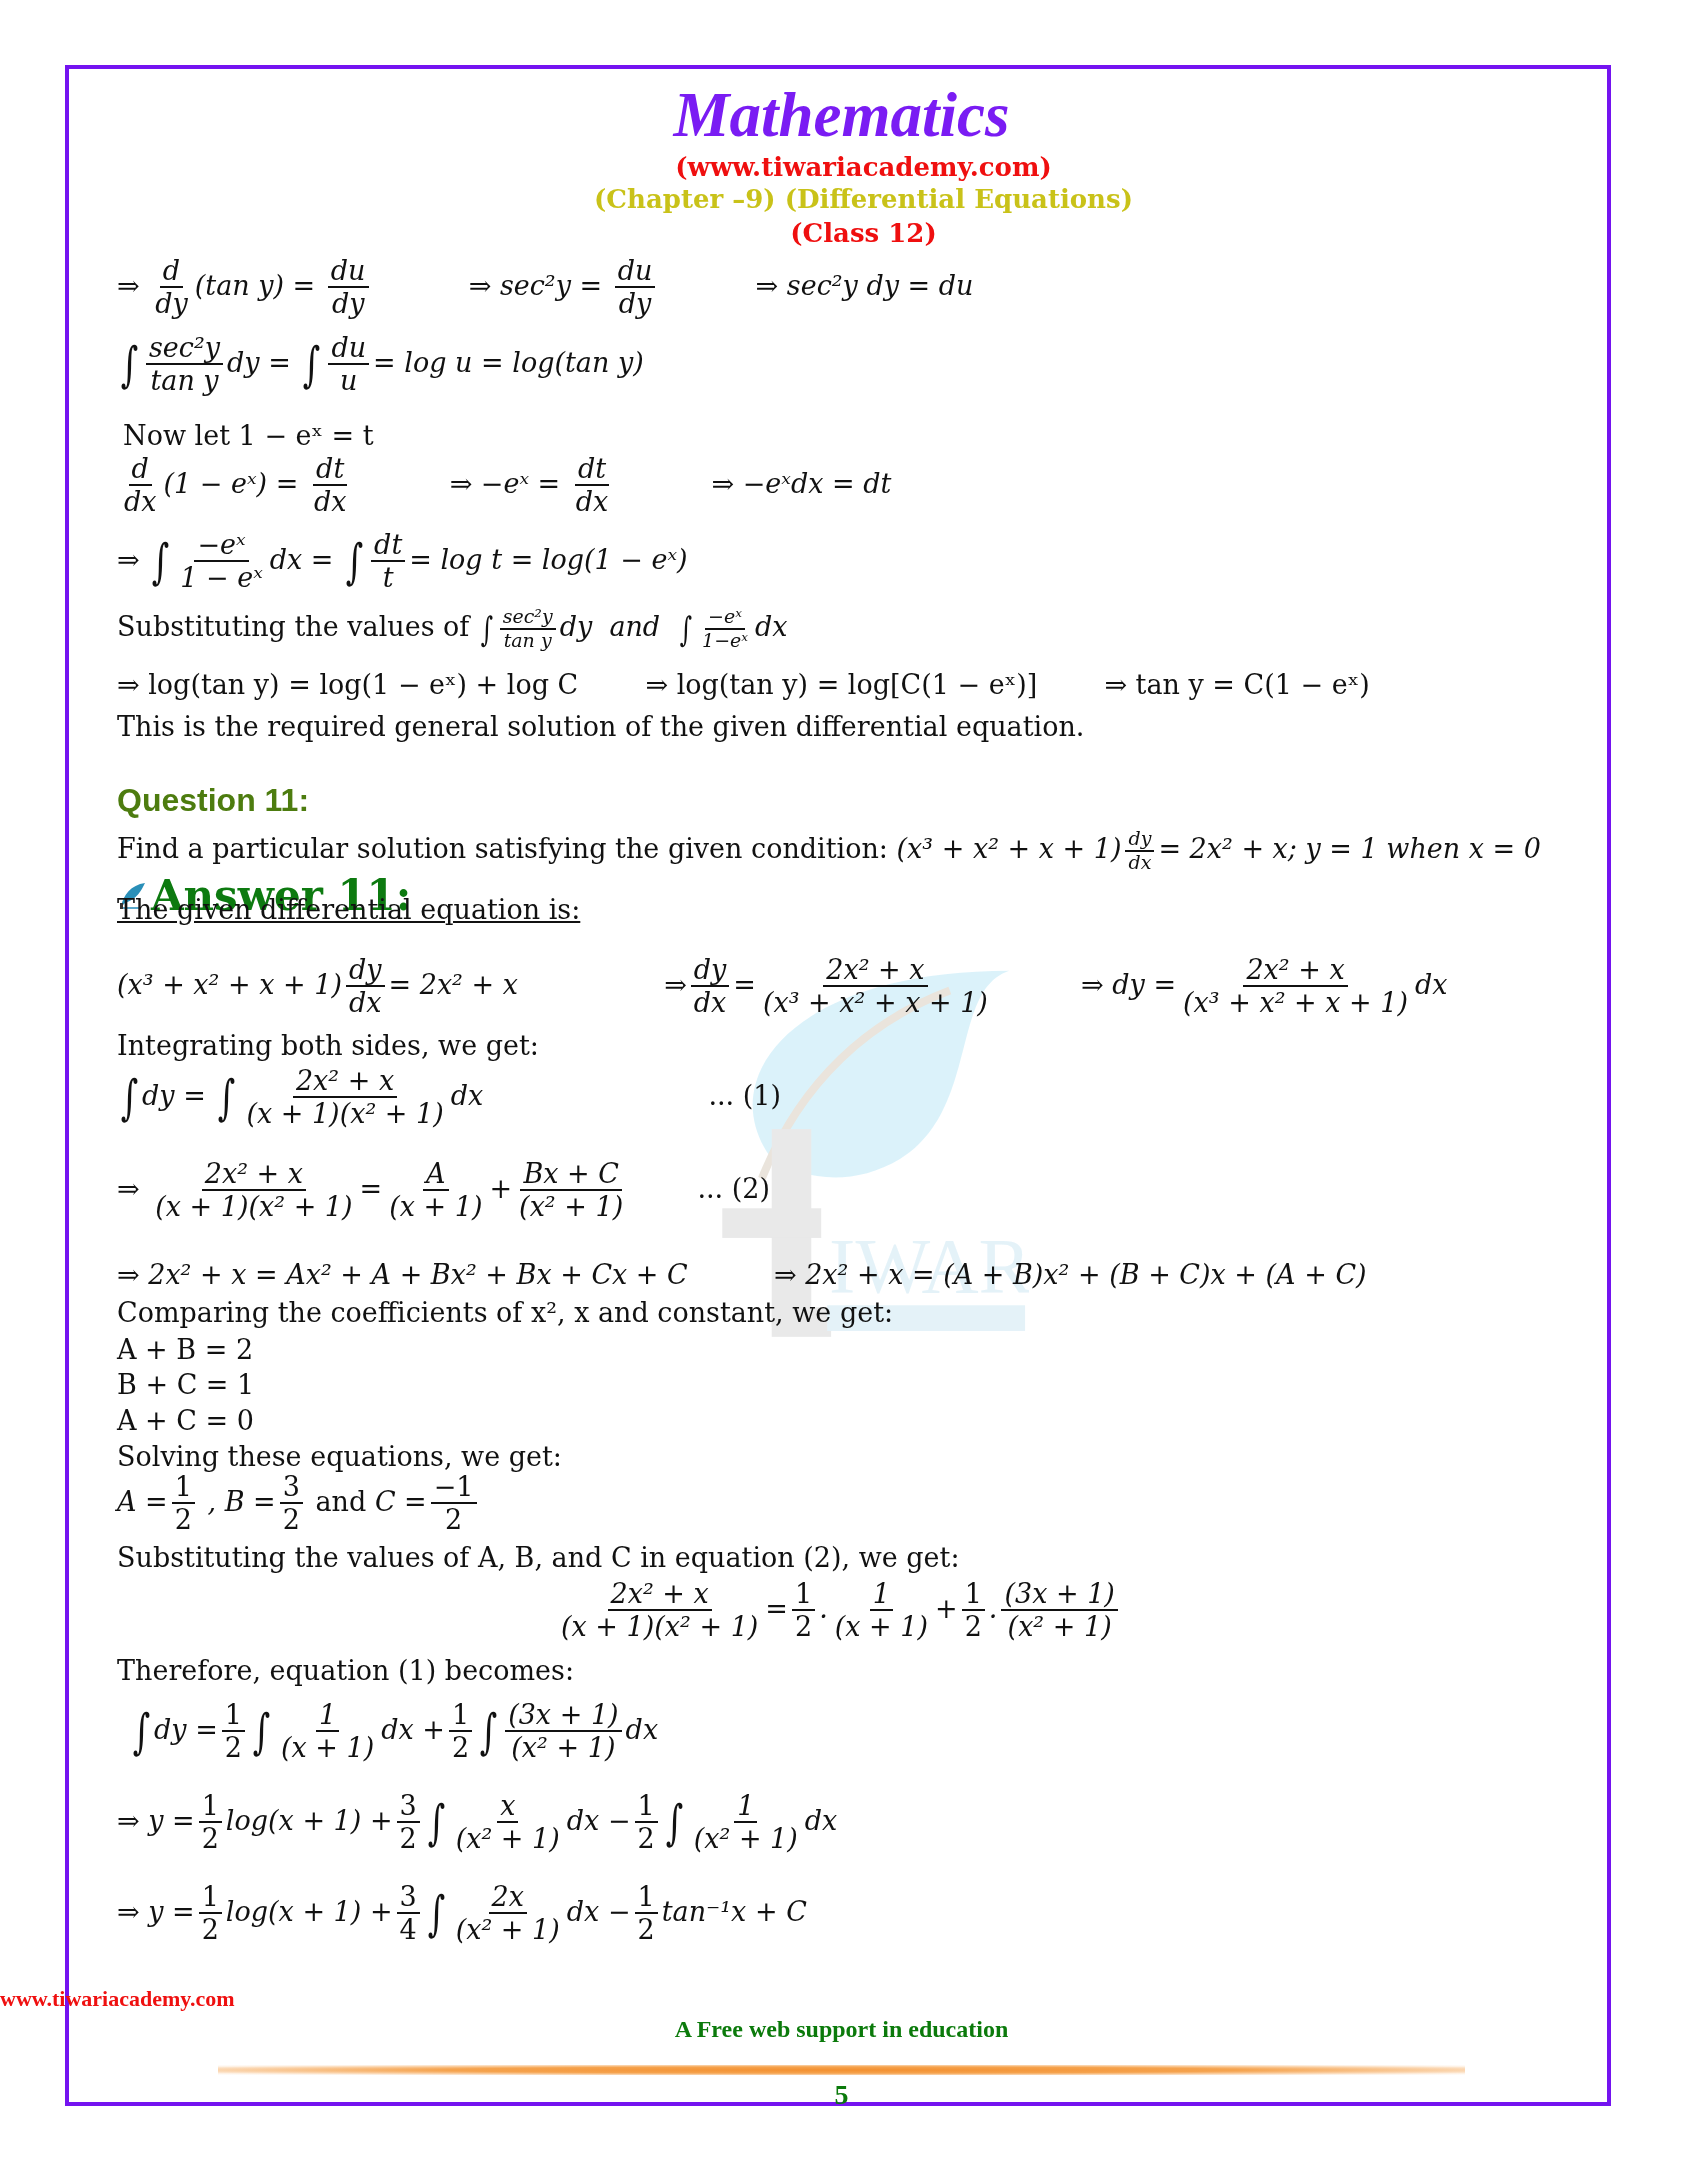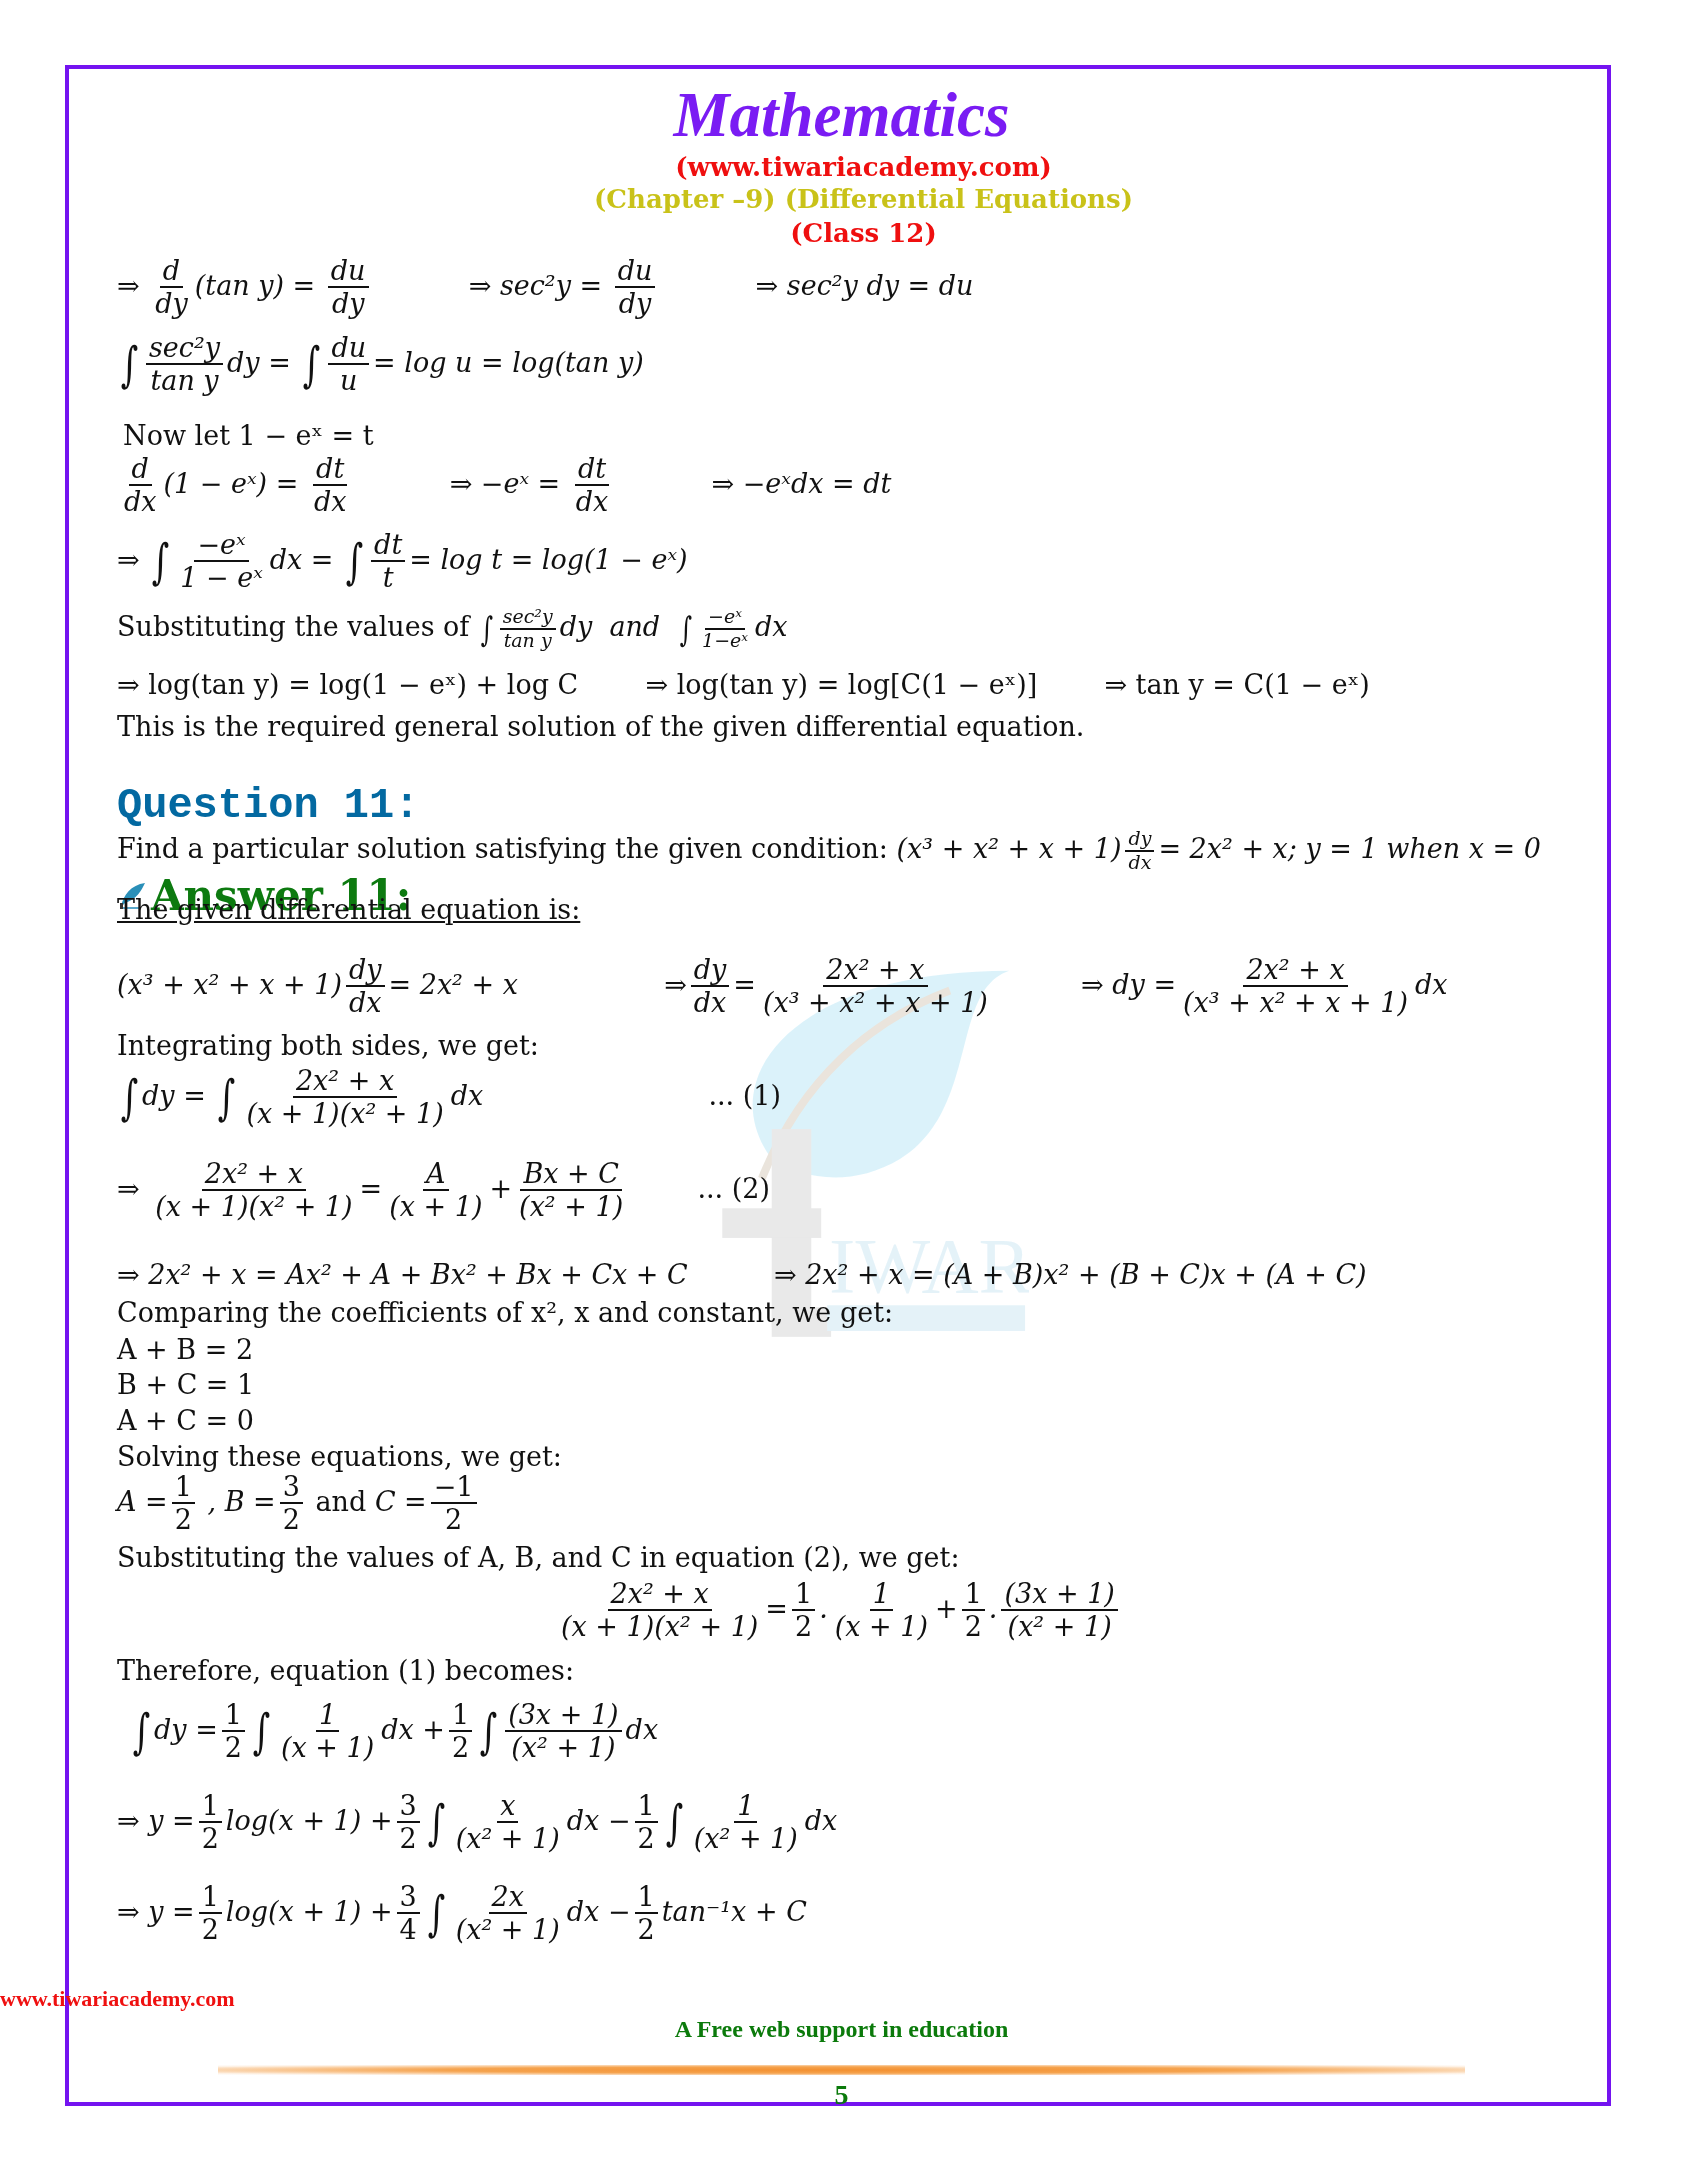--- a/index.html
+++ b/index.html
@@ -17,22 +17,22 @@
         font-family:"DejaVu Serif", serif; }
   .m { font-family:"DejaVu Serif", serif; font-style:italic; }
   .frac { display:inline-flex; flex-direction:column; align-items:center;
           vertical-align:middle; margin:0 4px; }
   .frac > span { display:block; padding:0 3px; line-height:1.15; }
   .frac > .num { border-bottom:2px solid #111; }
   .frac.sm { font-size:19px; }
   .int { font-size:48px; font-style:normal; vertical-align:middle; line-height:1;
          font-family:"DejaVu Serif", serif; display:inline-block; transform:scaleX(0.7); }
   .int.sm { font-size:34px; }
-  .q-title { position:absolute; left:117px; top:782px; font-size:42px; font-weight:bold;
-             color:#0369a1; font-family:Liberation Mono, monospace; }
+  .q-title { position:absolute; left:117px; top:782px; font-size:32px; font-weight:bold;
+             color:#4d7c0f; font-family:Liberation Sans, sans-serif; }
   .a-title { position:absolute; left:117px; top:871px; font-size:42px; font-weight:bold;
              color:#0d7a10; font-family:"DejaVu Serif", serif; display:flex; align-items:center; }
   .a-icon { width:30px; height:30px; margin-right:4px; position:relative; }
   .watermark { position:absolute; left:653px; top:931px; width:376px; height:416px; opacity:0.55; pointer-events:none; }
   .foot-url { position:absolute; left:0; width:1514px; top:1986px; text-align:left;
               font-family:"Liberation Serif", serif; font-weight:bold; font-size:22px; color:#ef1010; }
   .foot-tag { position:absolute; left:0; width:1683px; top:2016px; text-align:center;
               font-family:"Liberation Serif", serif; font-weight:bold; font-size:24px; color:#0b7a0b; }
   .foot-bar { position:absolute; left:218px; width:1247px; top:2065px; height:10px;
               background:radial-gradient(ellipse at center, #f39030 0%, #f5a34e 45%, rgba(245,163,78,0.15) 85%, rgba(255,255,255,0) 100%); }

